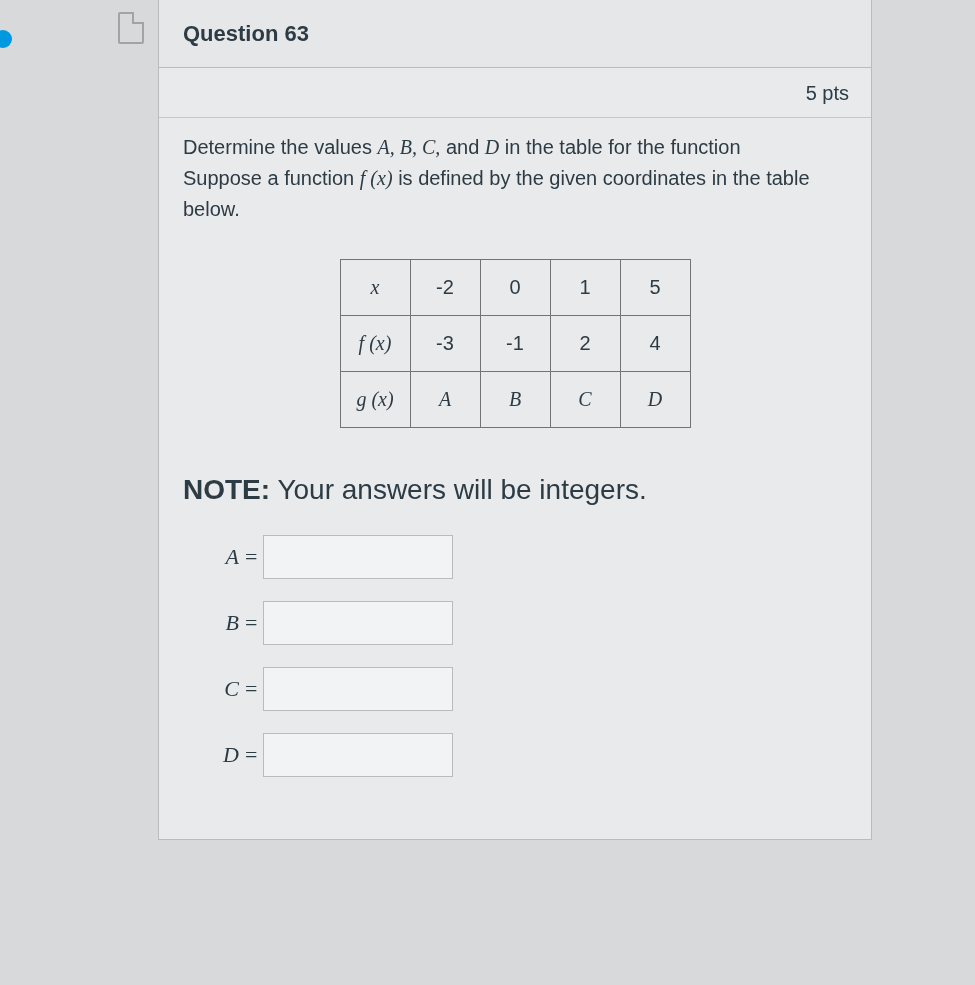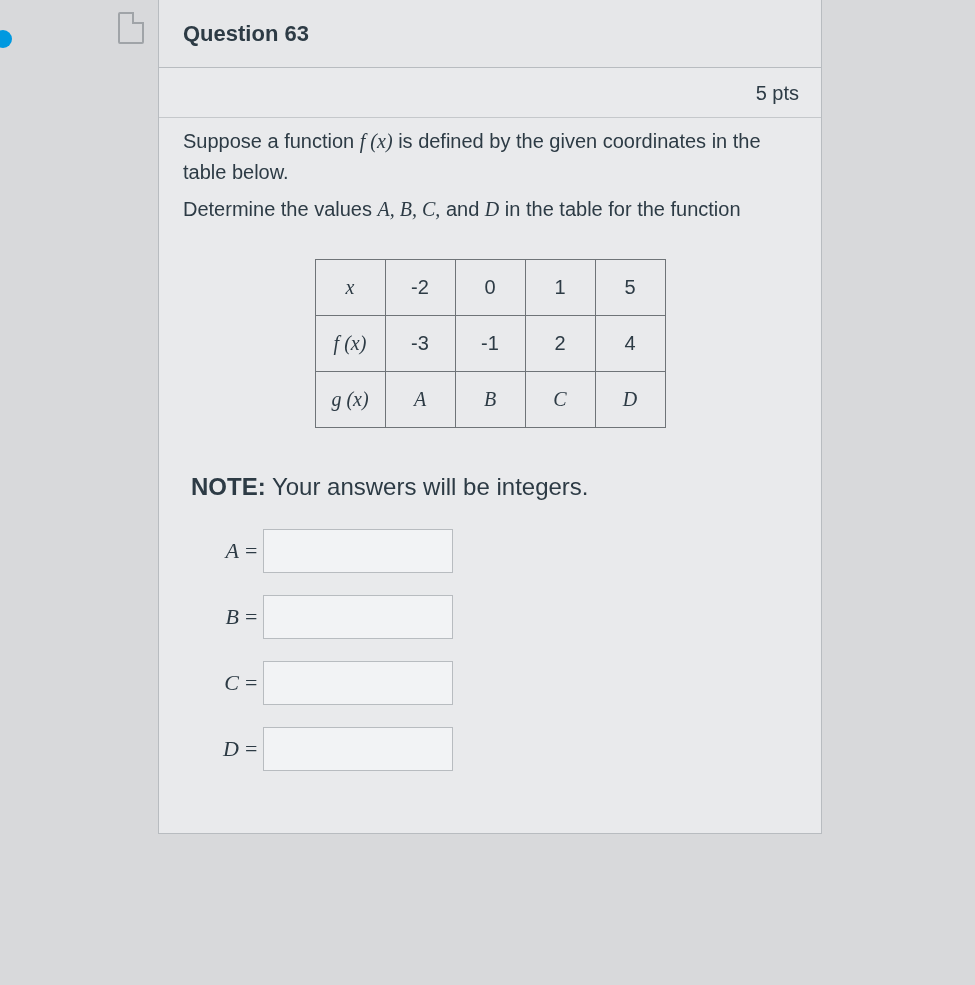--- a/index.html
+++ b/index.html
@@ -38,21 +38,21 @@
     position: absolute;
     right: -2px; top: -2px;
     width: 10px; height: 10px;
     background: #d8d9db;
     border-left: 2px solid #a0a4a8;
     border-bottom: 2px solid #a0a4a8;
   }
   .question-card {
     position: absolute;
     left: 158px; top: 0;
-    width: 664px;
+    width: 714px;
     background: #e9eaec;
     border: 1px solid #b8bcc0;
     border-top: none;
   }
   .question-header {
     display: flex;
     justify-content: space-between;
     align-items: center;
     padding: 0 24px;
     height: 68px;
@@ -84,21 +84,21 @@
     margin: 34px auto 40px auto;
   }
   .data-table td {
     border: 1px solid #6f7478;
     width: 70px; height: 56px;
     text-align: center;
     font-size: 20px;
     vertical-align: middle;
   }
   .data-table td.lbl { font-family: "Times New Roman", serif; font-style: italic; padding: 0 10px; }
-  .note { margin: 8px 0 24px 8px; font-size: 24px; }
+  .note { margin: 8px 0 24px 0; font-size: 28px; }
   .answer-row {
     display: flex; align-items: center;
     margin: 22px 0;
   }
   .answer-row .lbl {
     width: 56px; text-align: right;
     font-family: "Times New Roman", serif; font-style: italic;
     font-size: 22px;
   }
   .answer-row .eq {
@@ -122,32 +122,32 @@
 
 <div class="question-card">
   <div class="question-header">
     <div class="title">Question 63</div>
   </div>
   <div class="points-row">
     <span>5 pts</span>
   </div>
   <div class="question-body">
 
-    <div>
-      <span>Suppose a function </span>
-      <span class="math-i">f (x)</span>
-      <span> is defined by the given coordinates in the table below.</span>
-    </div>
-
     <div style="margin-top:6px;">
       <span>Determine the values </span>
       <span class="math-i">A, B, C,</span>
       <span> and </span>
       <span class="math-i">D</span>
       <span> in the table for the function</span>
+    </div>
+
+    <div>
+      <span>Suppose a function </span>
+      <span class="math-i">f (x)</span>
+      <span> is defined by the given coordinates in the table below.</span>
     </div>
 
 
     <table class="data-table">
       <tbody>
           <tr>
         <td class="lbl">x</td>
         <td>-2</td>
         <td>0</td>
         <td>1</td>

